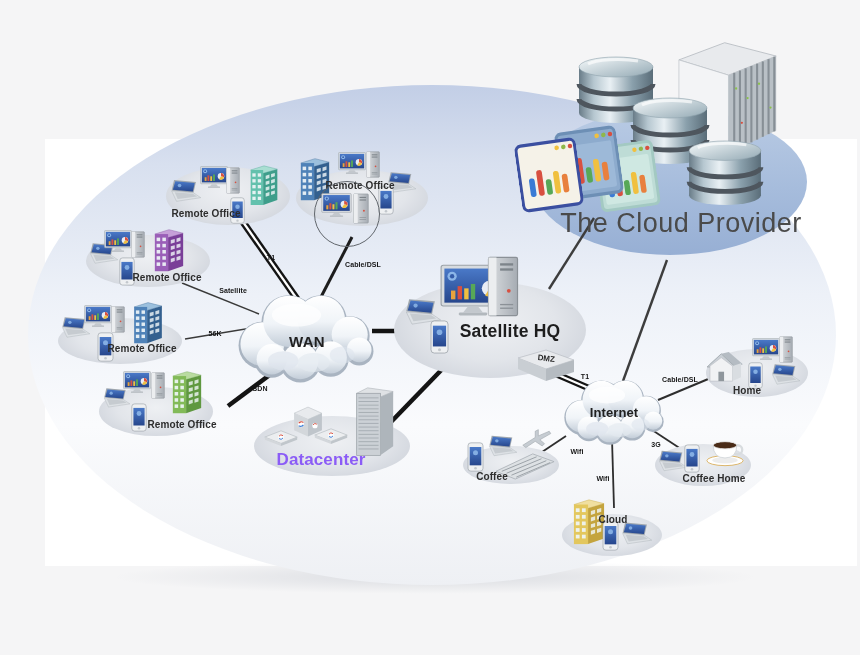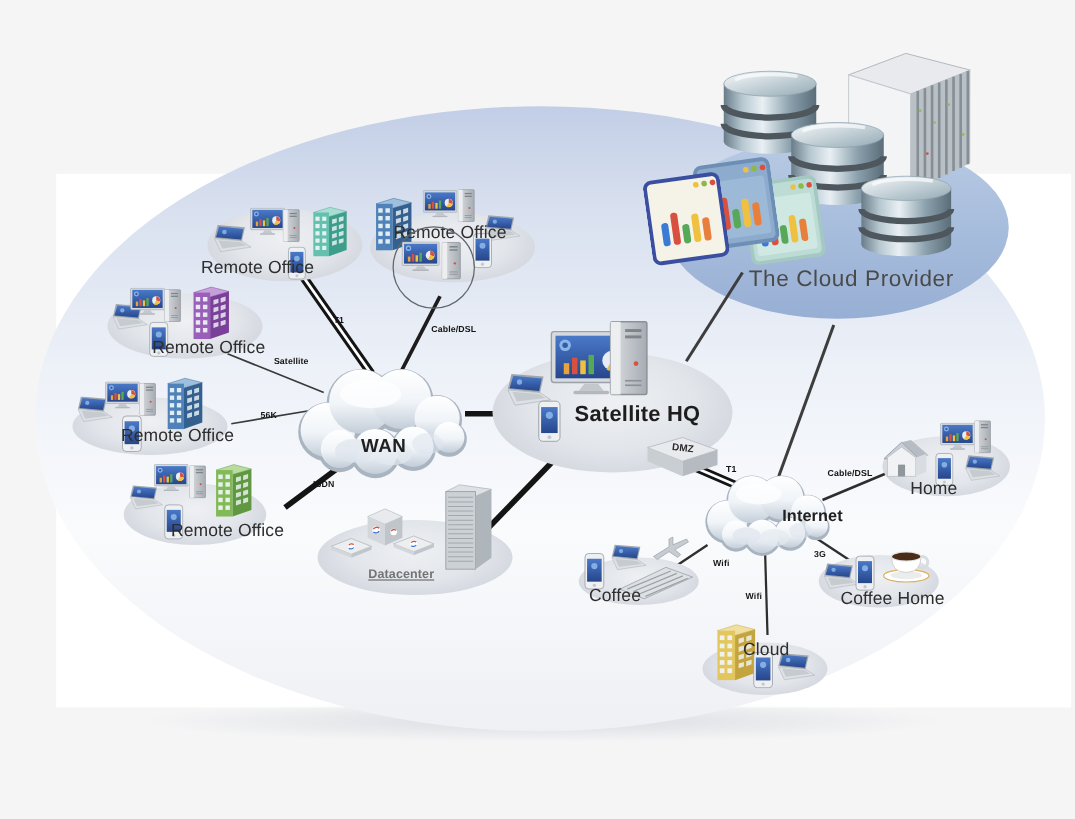--- a/index.html
+++ b/index.html
@@ -10,28 +10,28 @@
   .big-shadow{left:110px;top:560px;width:650px;height:34px;border-radius:50%;
       background:radial-gradient(ellipse at center, rgba(110,120,140,.20) 0%, rgba(110,120,140,0) 70%);}
   .big-ellipse{left:28px;top:85px;width:808px;height:500px;border-radius:50%;
       background:linear-gradient(180deg,#c2cee6 0%,#d8e0ef 16%,#edf1f8 42%,#fafbfd 68%,#eef0f4 100%);}
   .provider-ellipse{left:533px;top:109px;width:274px;height:146px;border-radius:50%;
       background:linear-gradient(180deg,#b9cbe4 0%,#a6bcdc 55%,#97afd4 100%);}
   .platform{position:absolute;border-radius:50%;
       background:radial-gradient(ellipse at 50% 42%,#eef0f3 0%,#e2e5ea 48%,#c7ccd5 100%);}
   .lines-layer{left:0;top:0;pointer-events:none;}
   .lbl{position:absolute;transform:translate(-50%,-50%);white-space:nowrap;color:#2d2d2d;
-       font-size:14px;font-weight:400;letter-spacing:.1px;}
+       font-size:10px;font-weight:700;letter-spacing:.1px;}
   .lbl-link{position:absolute;transform:translate(-50%,-50%);white-space:nowrap;color:#141414;
        font-size:7px;font-weight:bold;letter-spacing:.1px;}
   .lbl-wan{font-size:15px;font-weight:600;color:#202020;letter-spacing:.4px;}
   .lbl-internet{font-size:13px;font-weight:600;color:#202020;}
   .lbl-hq{font-size:17.5px;font-weight:600;color:#1d1d1d;letter-spacing:.2px;}
-  .lbl-dc{font-size:10px;font-weight:600;color:#737373;text-decoration:underline;}
-  .lbl-provider{font-size:18px;font-weight:400;color:#4a4a4a;letter-spacing:.5px;}
+  .lbl-dc{font-size:17px;font-weight:600;color:#8b5cf6;}
+  .lbl-provider{font-size:27px;font-weight:400;color:#4a4a4a;letter-spacing:.5px;}
   .icon{position:absolute;}
   .circle-mark{position:absolute;border:1.5px solid #61666c;border-radius:50%;}
   .rot{transform:rotate(-8deg);}
 </style>
 </head>
 <body>
 
 <svg width="0" height="0" style="position:absolute" aria-hidden="true">
 <defs>
   <linearGradient id="gScreen" x1="0" y1="0" x2="0" y2="1">
@@ -412,21 +412,21 @@
     <svg class="icon" style="left:131px;top:403px" width="16" height="29">
         <use href="#sym-phone"></use>
       </svg>
     <span class="lbl" style="left:182px;top:424px">Remote Office</span>
   </div>
 
   <div>
     <svg class="icon" style="left:230px;top:286px" width="152" height="100">
         <use href="#sym-cloud"></use>
       </svg>
-    <span class="lbl lbl-wan" style="left:307px;top:357px">WAN</span>
+    <span class="lbl lbl-wan" style="left:307px;top:341px">WAN</span>
   </div>
 
   <div>
     <div class="platform" style="left:394px;top:282px;width:192px;height:96px"></div>
     <svg class="icon" style="left:402px;top:299px" width="40" height="26">
         <use href="#sym-laptop"></use>
       </svg>
     <svg class="icon" style="left:440px;top:264px" width="66" height="52">
         <use href="#sym-monitor"></use>
       </svg>
@@ -460,21 +460,21 @@
     <svg class="icon" style="left:353px;top:386px" width="42" height="73">
         <use href="#sym-rack-tall"></use>
       </svg>
     <span class="lbl lbl-dc" style="left:321px;top:460px">Datacenter</span>
   </div>
 
   <div>
     <svg class="icon" style="left:558px;top:374px" width="112" height="73">
         <use href="#sym-cloud"></use>
       </svg>
-    <span class="lbl lbl-internet" style="left:650px;top:412px">Internet</span>
+    <span class="lbl lbl-internet" style="left:614px;top:412px">Internet</span>
   </div>
 
   <div>
     <div class="platform" style="left:706px;top:349px;width:102px;height:48px"></div>
     <svg class="icon" style="left:706px;top:351px" width="38" height="32">
         <use href="#sym-house"></use>
       </svg>
     <svg class="icon" style="left:752px;top:338px" width="28" height="22">
         <use href="#sym-monitor"></use>
       </svg>

